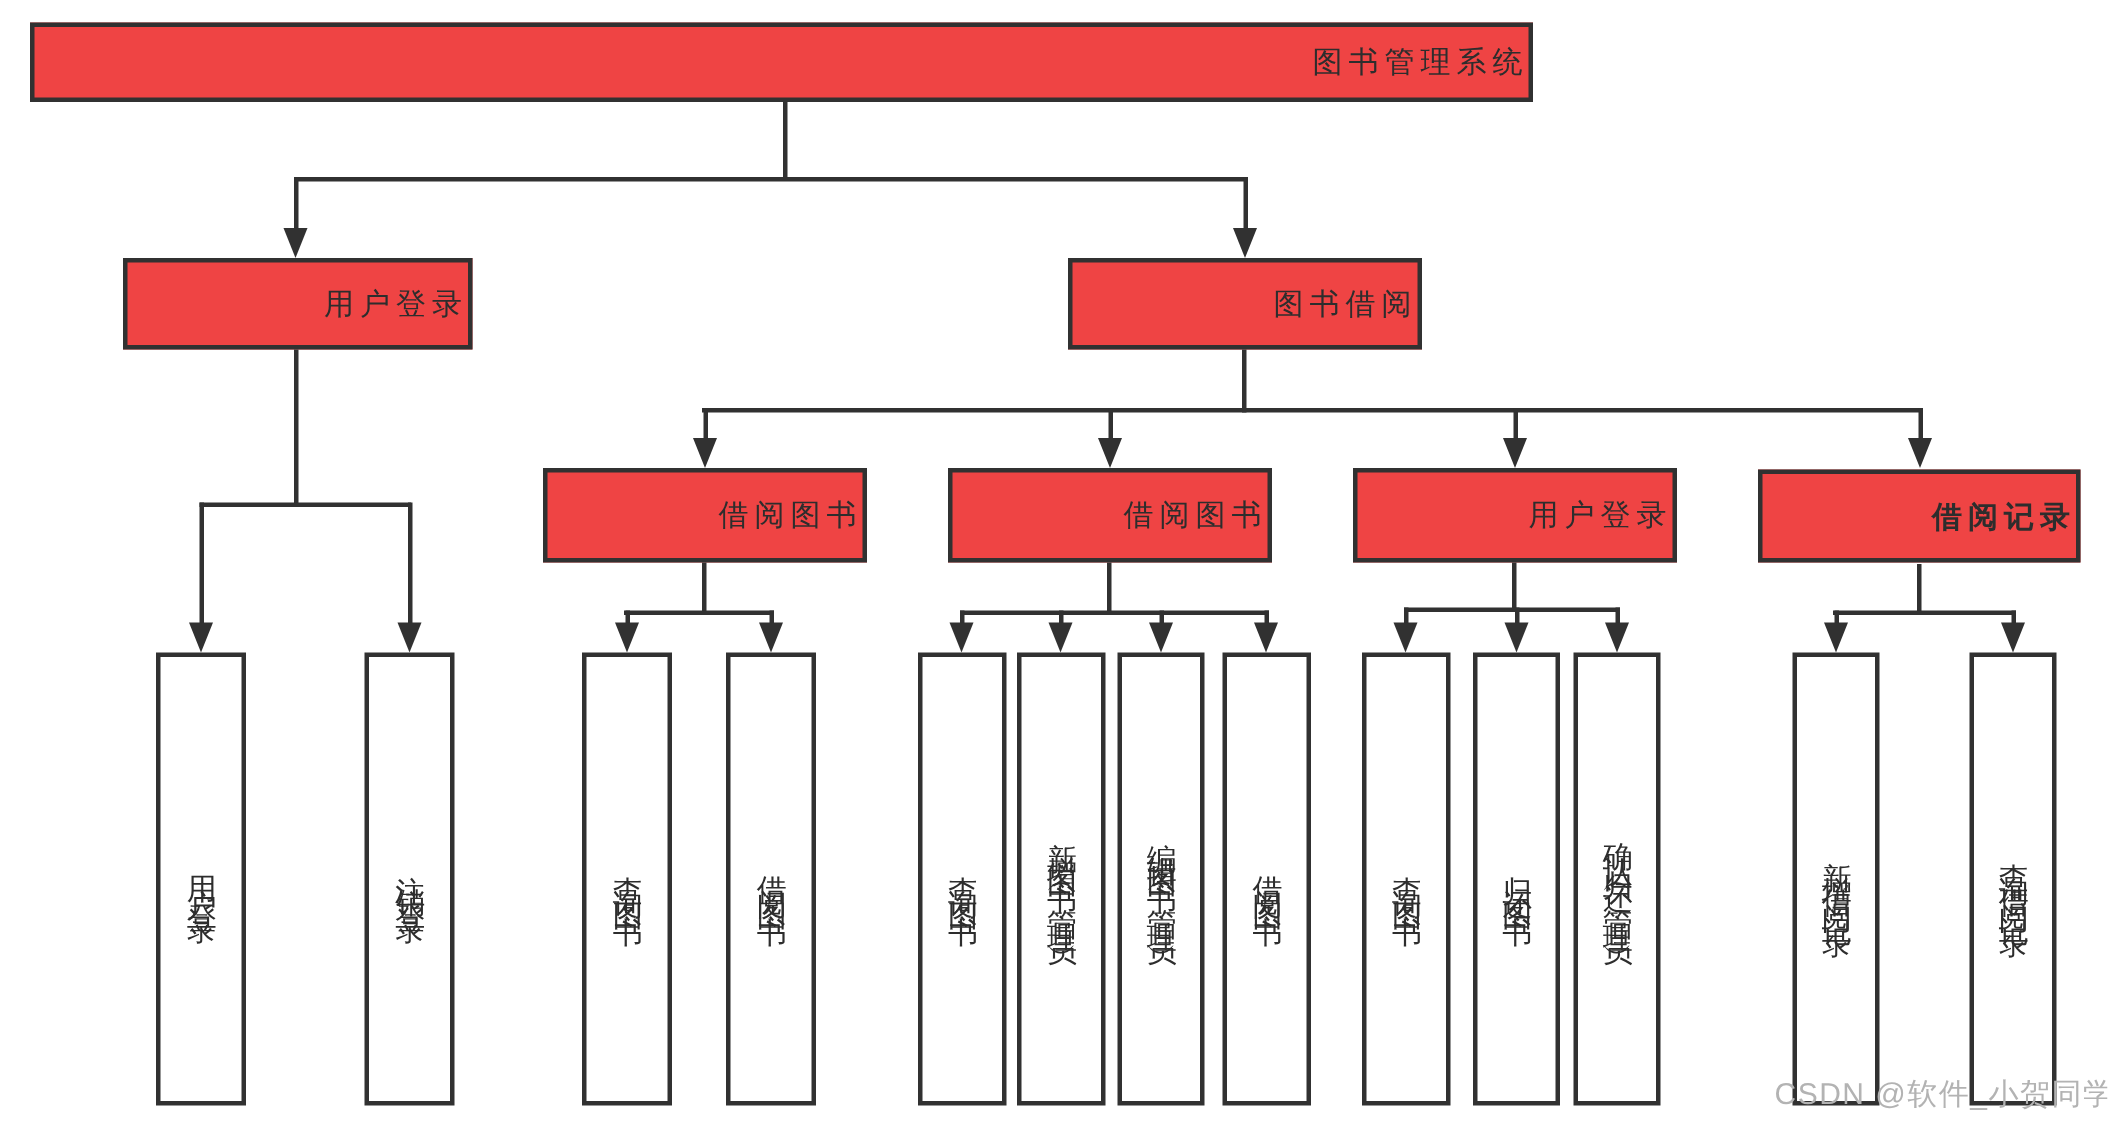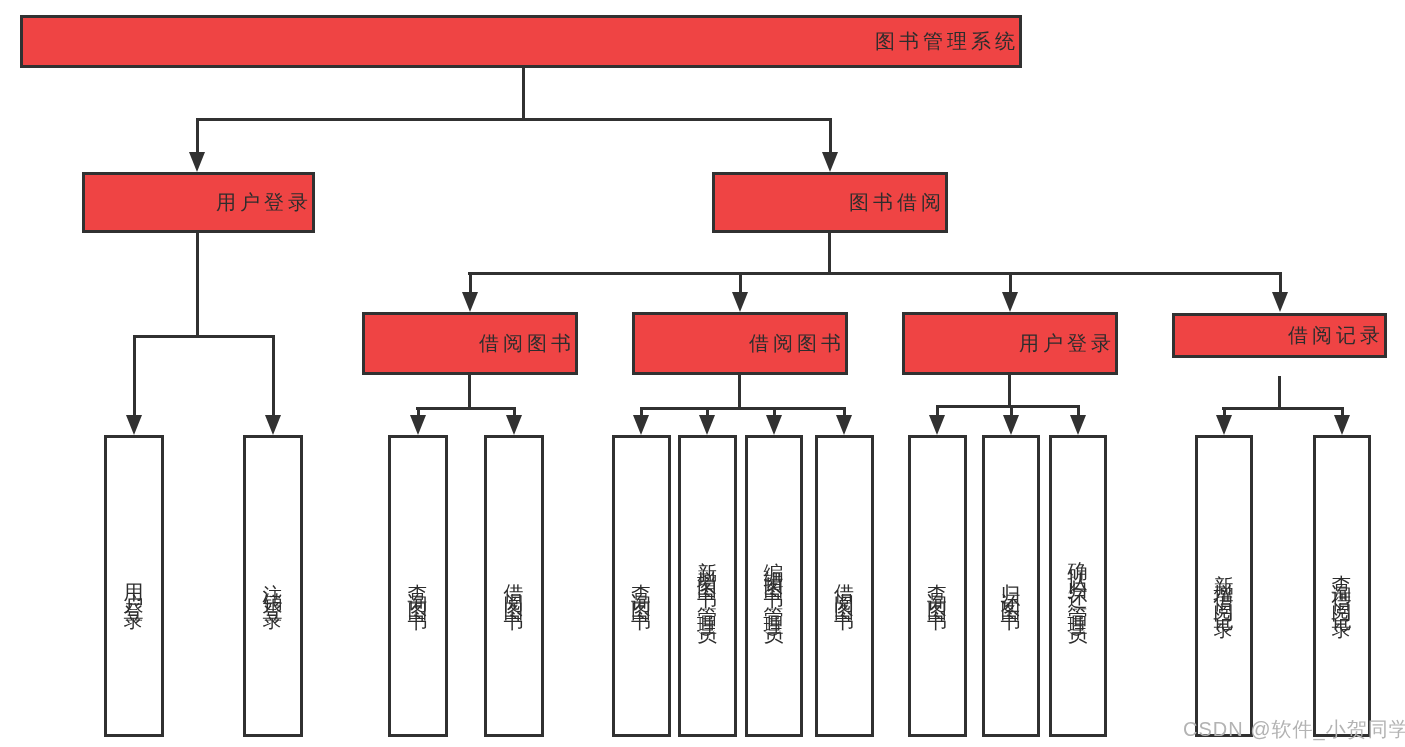--- a/index.html
+++ b/index.html
@@ -37,21 +37,21 @@
 
   <div class="box" style="left:362px;top:312px;width:216px;height:63px;">
     <span>借阅图书</span>
   </div>
   <div class="box" style="left:632px;top:312px;width:216px;height:63px;">
     <span>借阅图书</span>
   </div>
   <div class="box" style="left:902px;top:312px;width:216px;height:63px;">
     <span>用户登录</span>
   </div>
-  <div class="box" style="left:1172px;top:313px;width:215px;height:45px;">
+  <div class="box" style="left:1172px;top:313px;width:215px;height:62px;font-weight:bold;">
     <span>借阅记录</span>
   </div>
 
   <div class="leaf" style="left:104px;width:60px;">
     <span>用户登录</span>
   </div>
   <div class="leaf" style="left:243px;width:60px;">
     <span>注销登录</span>
   </div>
 

